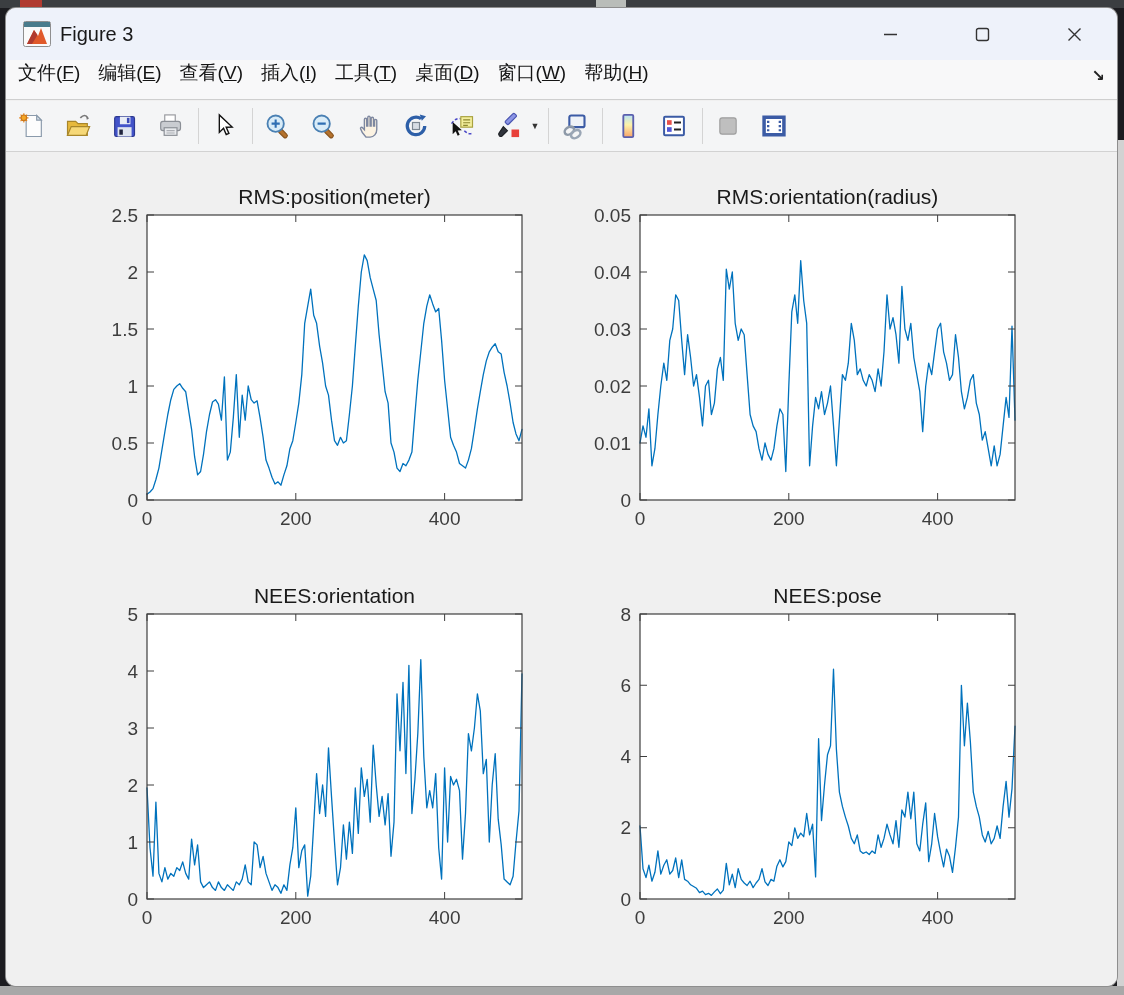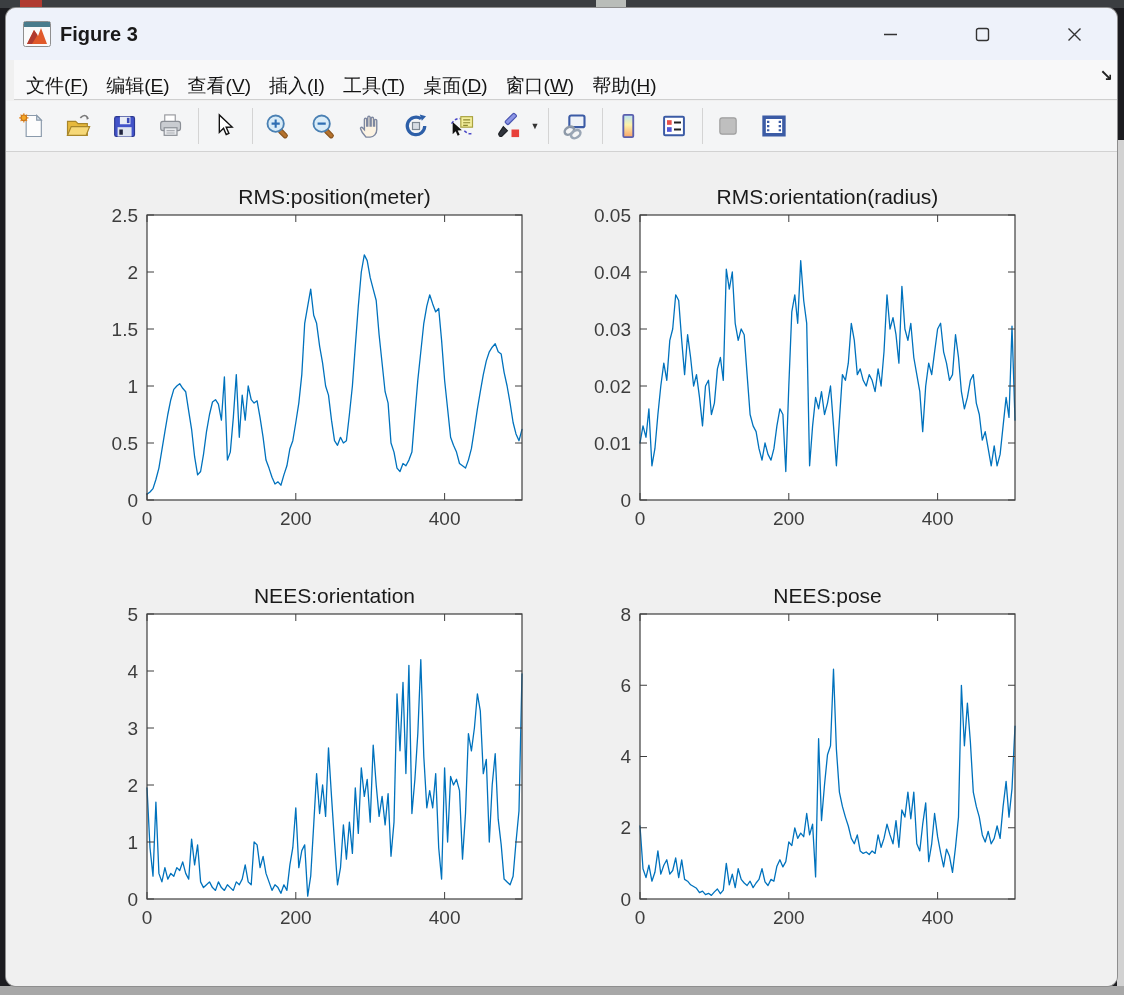--- a/index.html
+++ b/index.html
@@ -3,25 +3,25 @@
 <meta charset="utf-8">
 <style>
   html,body{margin:0;padding:0;}
   body{width:1124px;height:995px;background:#1c1c20;font-family:"Liberation Sans","DejaVu Sans",sans-serif;overflow:hidden;position:relative;}
   #page{position:absolute;inset:0;}
   .frag{position:absolute;}
   #window{position:absolute;left:6px;top:8px;width:1111px;height:978px;background:#f0f0f0;border-radius:10px;overflow:hidden;box-shadow:0 0 0 1px #8e8e8e;}
   
   .titlebar{position:absolute;left:0;top:0;width:100%;height:52px;background:#eef2fa;display:flex;align-items:center;}
   .app-icon{margin-left:17px;width:28px;height:26px;display:inline-block;}
-  .win-title{margin-left:9px;font-size:20px;color:#191919;font-weight:bold;}
+  .win-title{margin-left:9px;font-size:20px;color:#191919;}
   .controls{position:absolute;right:15px;top:8px;display:flex;gap:36px;}
   .ctrl-btn{width:56px;height:36px;display:flex;align-items:center;justify-content:center;background:transparent;border:none;}
   
-  .menubar{position:absolute;left:8px;top:52px;width:100%;height:40px;background:#f8f8f9;border-bottom:1px solid #cfcfcf;display:flex;align-items:flex-end;padding-left:3px;box-sizing:border-box;font-size:19px;color:#141414;}
+  .menubar{position:absolute;left:0;top:52px;width:100%;height:40px;background:#f8f8f9;border-bottom:1px solid #cfcfcf;display:flex;align-items:flex-start;padding-left:3px;box-sizing:border-box;font-size:19px;color:#141414;}
   .menu-item{padding:0 9px;cursor:default;}
   .menu-item u{text-decoration:underline;}
   .menu-overflow{position:absolute;right:12px;top:6px;font-size:16px;font-weight:bold;color:#222;}
   
   .toolbar{position:absolute;left:0;top:93px;width:100%;height:51px;background:#f4f5f6;border-bottom:1px solid #d2d2d2;display:flex;align-items:center;padding-left:6px;box-sizing:border-box;}
   .tb-btn{width:40px;height:40px;margin-right:6px;display:flex;align-items:center;justify-content:center;background:transparent;border:none;padding:0;}
   .tb-btn svg{display:block;}
   .tb-caret{width:14px;height:40px;margin-right:4px;display:flex;align-items:center;justify-content:center;font-size:9px;color:#333;}
   .tb-sep{width:1px;height:36px;background:#d4d4d4;margin:0 5px 0 2px;}
   

